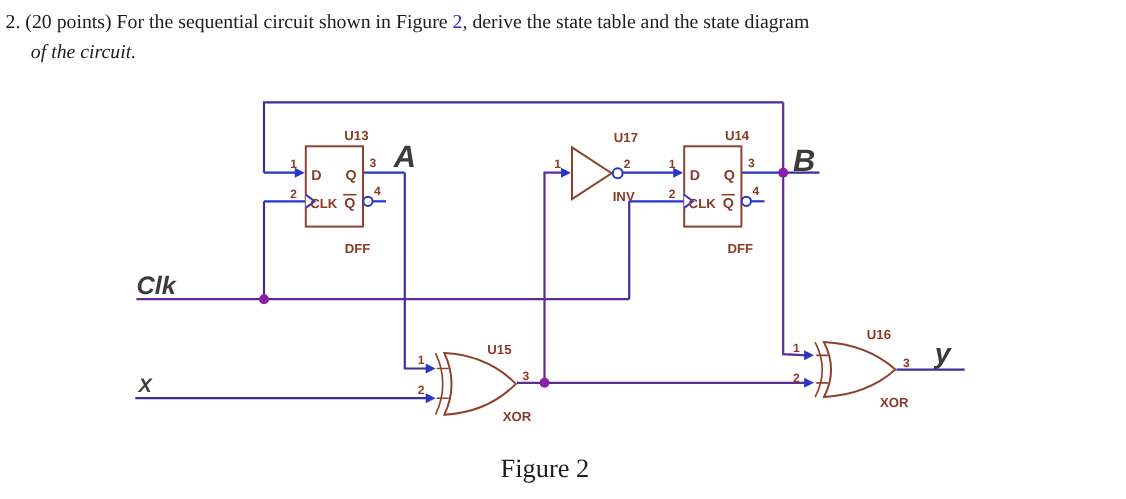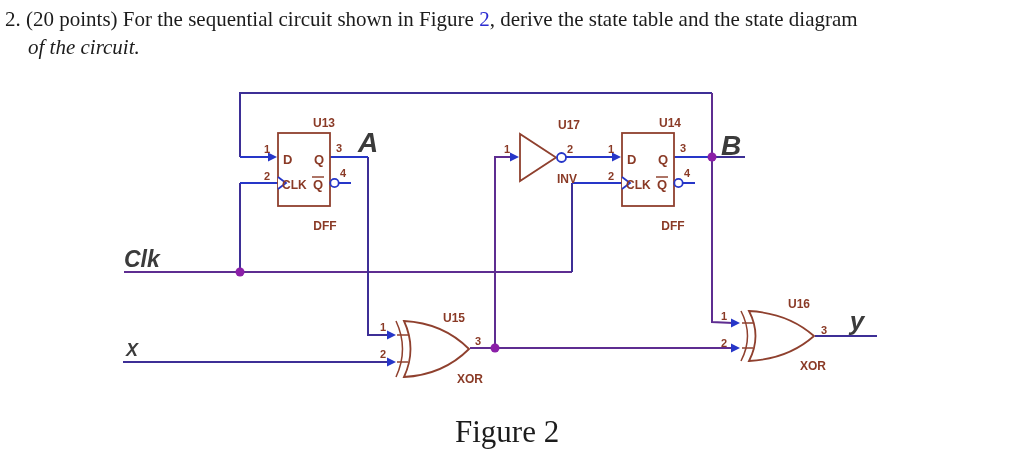--- a/index.html
+++ b/index.html
@@ -1,21 +1,21 @@
 <!DOCTYPE html>
 <html><head>
 <meta charset="utf-8">
 <style>
   html,body{margin:0;padding:0;background:#ffffff;}
   .page{position:relative;width:1024px;height:454px;background:#ffffff;overflow:hidden;
         font-family:"Liberation Serif",serif;color:#1c1c1c;}
-  .statement{position:absolute;left:5px;top:5px;width:1015px;font-size:21px;line-height:28px;}
+  .statement{position:absolute;left:5px;top:5px;width:1015px;font-size:18px;line-height:28px;}
   .statement .line2{padding-left:23px;font-style:italic;}
   .figlink{color:#2b2bd0;text-decoration:none;cursor:pointer;}
-  .caption{position:absolute;left:455px;top:414px;font-size:31px;color:#1c1c1c;}
+  .caption{position:absolute;left:455px;top:414px;font-size:24px;color:#1c1c1c;}
   svg{position:absolute;left:0;top:0;}
   
   .ct{font-family:"Liberation Sans",sans-serif;font-weight:700;font-size:12px;fill:#8a3a26;}
   .ct13{font-size:13px;}
   .pin{font-family:"Liberation Sans",sans-serif;font-weight:700;font-size:11px;fill:#8a3a26;}
   .net{font-family:"Liberation Sans",sans-serif;font-weight:700;font-style:italic;fill:#3b3b3b;}
   .wire{stroke:#3d2f96;stroke-width:2;fill:none;}
   .wirep{stroke:#5e2d91;stroke-width:2;fill:none;}
   .pinw{stroke:#2636c8;stroke-width:2;fill:none;}
   .comp{stroke:#8f402e;stroke-width:1.8;fill:#ffffff;}

